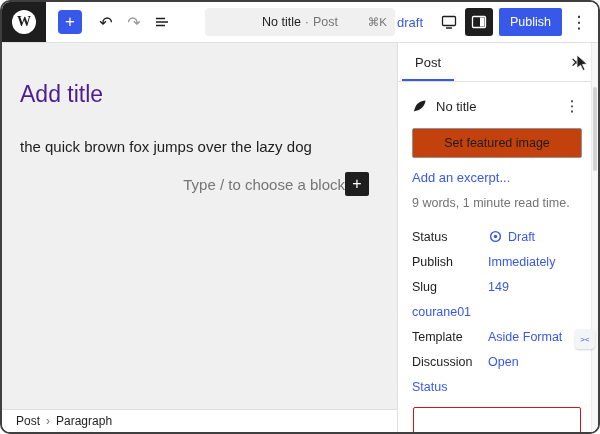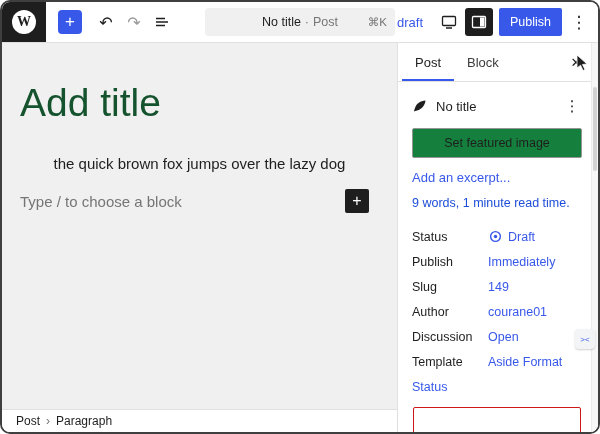--- a/index.html
+++ b/index.html
@@ -28,46 +28,46 @@
   .topbar-right{margin-left:auto;display:flex;align-items:center;gap:2px;padding-right:8px;}
   .save-draft{color:#3858e9;font-size:13px;background:none;border:none;cursor:pointer;margin-right:6px;padding:4px;}
   .toggle-active{width:28px;height:28px;border:none;border-radius:3px;background:#1e1e1e;display:flex;align-items:center;justify-content:center;cursor:pointer;padding:0;}
   .publish-btn{height:28px;border:none;border-radius:2px;background:#3858e9;color:#fff;font-size:12.5px;
     padding:0 11px;margin:0 4px;cursor:pointer;}
   .kebab{font-size:17px;letter-spacing:0;width:22px;background:none;border:none;color:#1e1e1e;cursor:pointer;padding:0;}
   
   .body-row{flex:1;display:flex;min-height:0;}
   .main-col{flex:1;display:flex;flex-direction:column;min-width:0;}
   .canvas{flex:1;background:#f0f0f0;padding:38px 18px 0 18px;overflow:hidden;}
-  .add-title{font-size:39px;font-weight:400;color:#14532d;margin:0;cursor:text;}
-  .para{font-size:15px;color:#1e1e1e;margin:30px 0 0;cursor:text;text-align:center;}
+  .add-title{font-size:23px;font-weight:400;color:#4c1d95;margin:0;cursor:text;}
+  .para{font-size:15px;color:#1e1e1e;margin:30px 0 0;cursor:text;}
   .counter{font-size:15px;color:#1e1e1e;margin:15px 0 0;cursor:text;}
-  .appender-row{margin-top:17px;display:flex;align-items:center;justify-content:space-between;padding-right:10px;}
+  .appender-row{margin-top:17px;display:flex;align-items:center;justify-content:flex-end;padding-right:10px;}
   .block-placeholder{font-size:15px;color:#757575;cursor:text;}
   .appender-btn{width:24px;height:24px;background:#1e1e1e;color:#fff;border:none;border-radius:2px;font-size:16px;
     display:flex;align-items:center;justify-content:center;cursor:pointer;padding:0;}
   .footer{height:22px;flex-shrink:0;background:#fff;border-top:1px solid #e0e0e0;display:flex;align-items:center;
     gap:6px;padding:0 14px;font-size:12px;}
   .crumb{background:none;border:none;font-size:12px;color:#1e1e1e;cursor:pointer;padding:0;}
   .crumb-sep{color:#757575;}
   
   .sidebar{width:200px;flex-shrink:0;border-left:1px solid #e0e0e0;background:#fff;display:flex;flex-direction:column;position:relative;}
   .tabs{height:38px;flex-shrink:0;border-bottom:1px solid #e0e0e0;display:flex;align-items:stretch;padding-left:4px;}
   .tab{border:none;background:none;font-size:13px;padding:0 13px;color:#3c3c3c;cursor:pointer;}
   .tab.active{color:#1e1e1e;box-shadow:inset 0 -2px 0 #3858e9;font-weight:400;}
   .close-btn{margin-left:auto;margin-right:10px;border:none;background:none;font-size:13px;color:#1e1e1e;cursor:pointer;width:24px;}
   .panel{flex:1;padding:12px 16px 0 14px;overflow:hidden;}
   .post-card{display:flex;align-items:center;gap:8px;height:24px;margin-bottom:10px;}
   .post-card .pc-title{font-size:13px;flex:1;}
   .card-kebab{font-size:15px;border:none;background:none;color:#1e1e1e;cursor:pointer;width:20px;padding:0;}
-  .featured-btn{width:100%;height:30px;background:#15803d;border:1px solid #949494;border-radius:2px;font-size:12.5px;
+  .featured-btn{width:100%;height:30px;background:#c2410c;border:1px solid #949494;border-radius:2px;font-size:12.5px;
     color:#1e1e1e;cursor:pointer;margin-bottom:10px;}
   .excerpt-link{display:inline-block;color:#3858e9;font-size:13px;background:none;border:none;
     padding:0;cursor:pointer;margin-bottom:9px;}
-  .meta{font-size:12.5px;color:#1d4ed8;margin:2px 0;}
+  .meta{font-size:12.5px;color:#737373;margin:2px 0;}
   .fields{margin-top:9px;}
   .field-row{display:flex;align-items:flex-end;height:25px;}
   .field-label{width:76px;font-size:12.5px;color:#1e1e1e;flex-shrink:0;}
   .field-value{font-size:12.5px;color:#3858e9;background:none;border:none;padding:0;cursor:pointer;
     display:flex;align-items:center;gap:5px;text-align:left;}
   .trash-btn{display:block;width:calc(100% - 2px);height:30px;margin:13px 1px 0;background:#fff;
     border:1px solid #cc1818;border-radius:2px;cursor:pointer;}
   .scroll-track{position:absolute;top:0;right:0;width:6px;height:100%;background:#f7f7f7;border-left:1px solid #ececec;}
   .scroll-thumb{position:absolute;top:44px;right:1px;width:4px;height:84px;border-radius:2px;background:#d2d2d2;}
   .mouse-cursor{position:absolute;left:178px;top:12px;pointer-events:none;}
@@ -141,21 +141,20 @@
       <footer class="footer">
         <button class="crumb">Post</button>
         <span class="crumb-sep">›</span>
         <span class="crumb">Paragraph</span>
       </footer>
     </div>
 
     <aside class="sidebar">
       <div class="tabs">
         <button class="tab active">Post</button>
-        <button class="tab">Block</button>
         <button class="close-btn">
           <span>✕</span>
         </button>
       </div>
 
       <div class="panel">
         <div class="post-card">
           <svg width="16" height="16" viewBox="0 0 16 16">
             <path d="M13.5 2.5c-5 .4-9.2 2.9-10.7 7.9l-.9 3.1 3.1-.9c5-1.5 8-5.6 8.5-10.1z" fill="#1e1e1e"></path>
           </svg>
@@ -182,30 +181,29 @@
           </div>
           <div class="field-row">
             <span class="field-label">Publish</span>
             <button class="field-value">Immediately</button>
           </div>
           <div class="field-row">
             <span class="field-label">Slug</span>
             <button class="field-value">149</button>
           </div>
           <div class="field-row">
-            <span class="field-label">Author</span>
             <button class="field-value">courane01</button>
+          </div>
+          <div class="field-row">
+            <span class="field-label">Template</span>
+            <button class="field-value">Aside Format</button>
           </div>
           <div class="field-row">
             <span class="field-label">Discussion</span>
             <button class="field-value">Open</button>
-          </div>
-          <div class="field-row">
-            <span class="field-label">Template</span>
-            <button class="field-value">Aside Format</button>
           </div>
           <div class="field-row">
             <button class="field-value">Status</button>
           </div>
         </div>
 
         <button class="trash-btn"></button>
       </div>
 
       <div class="scroll-track">

